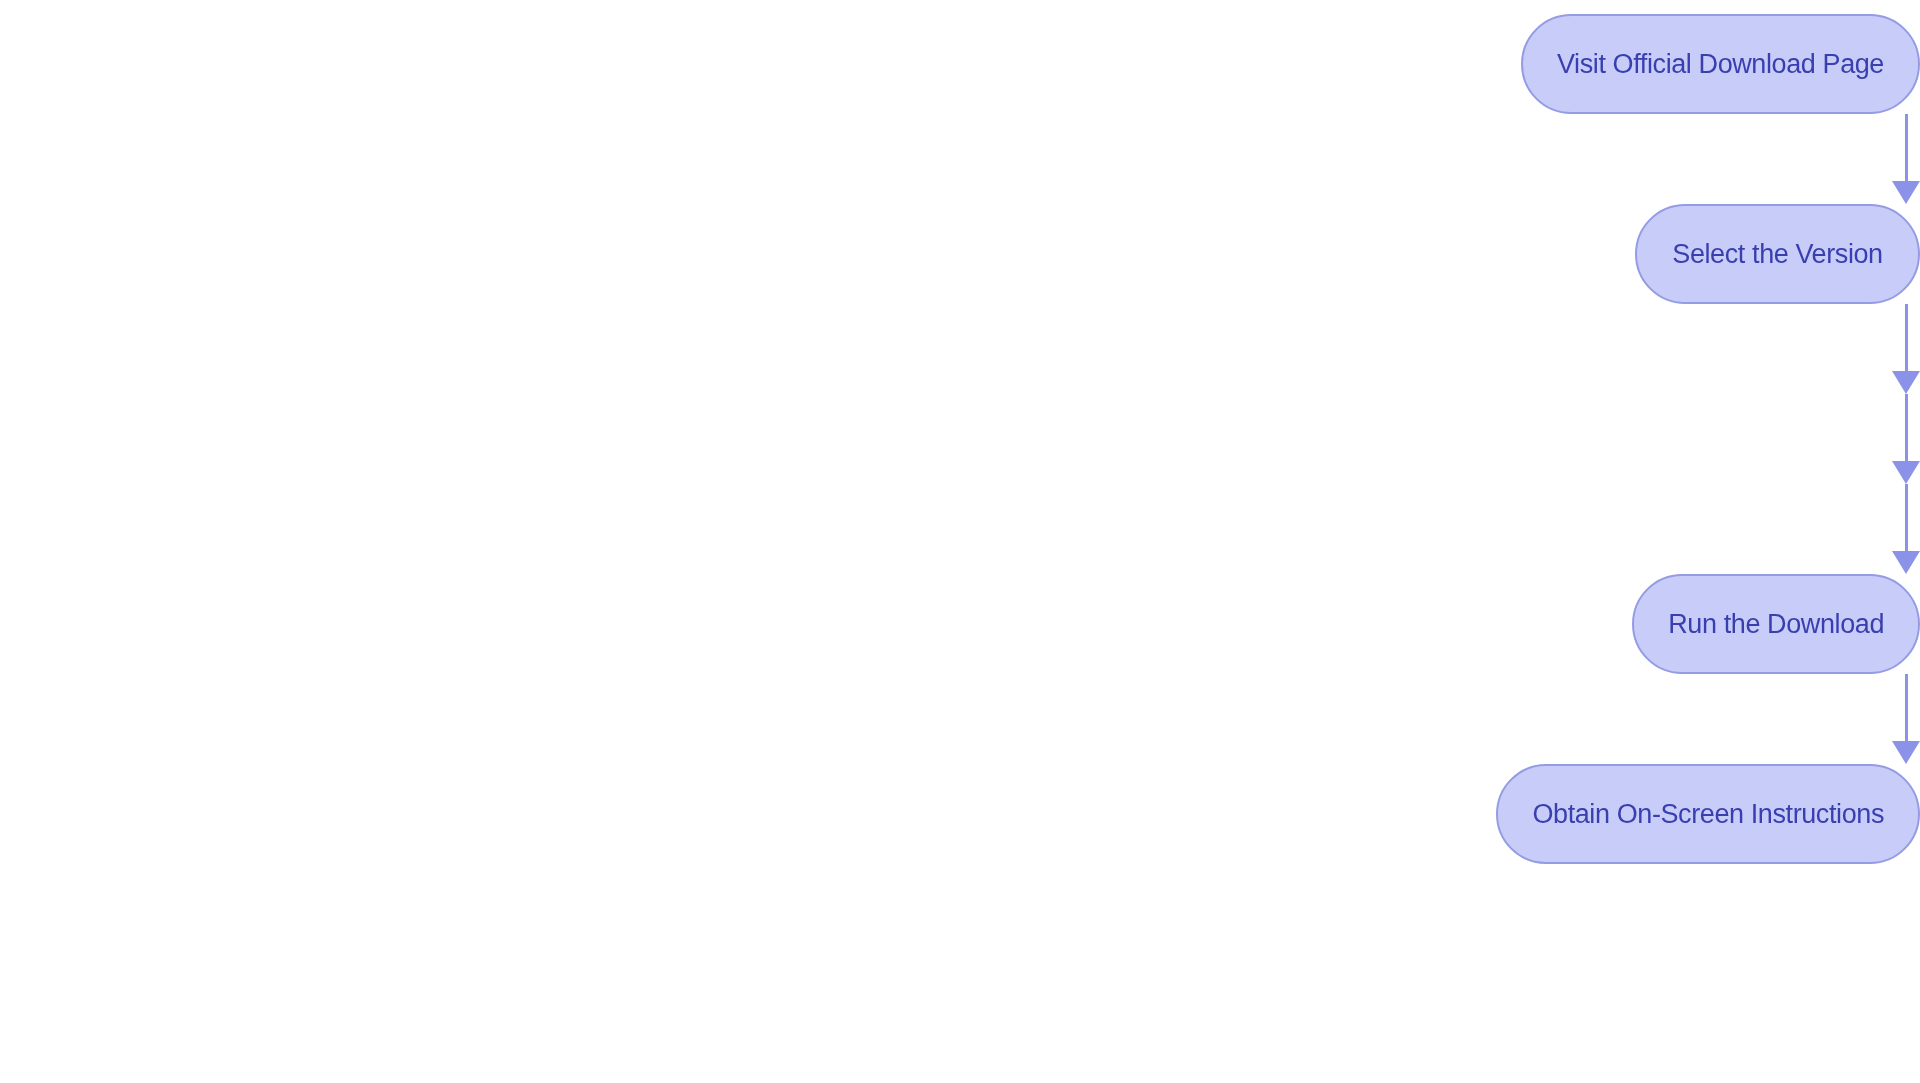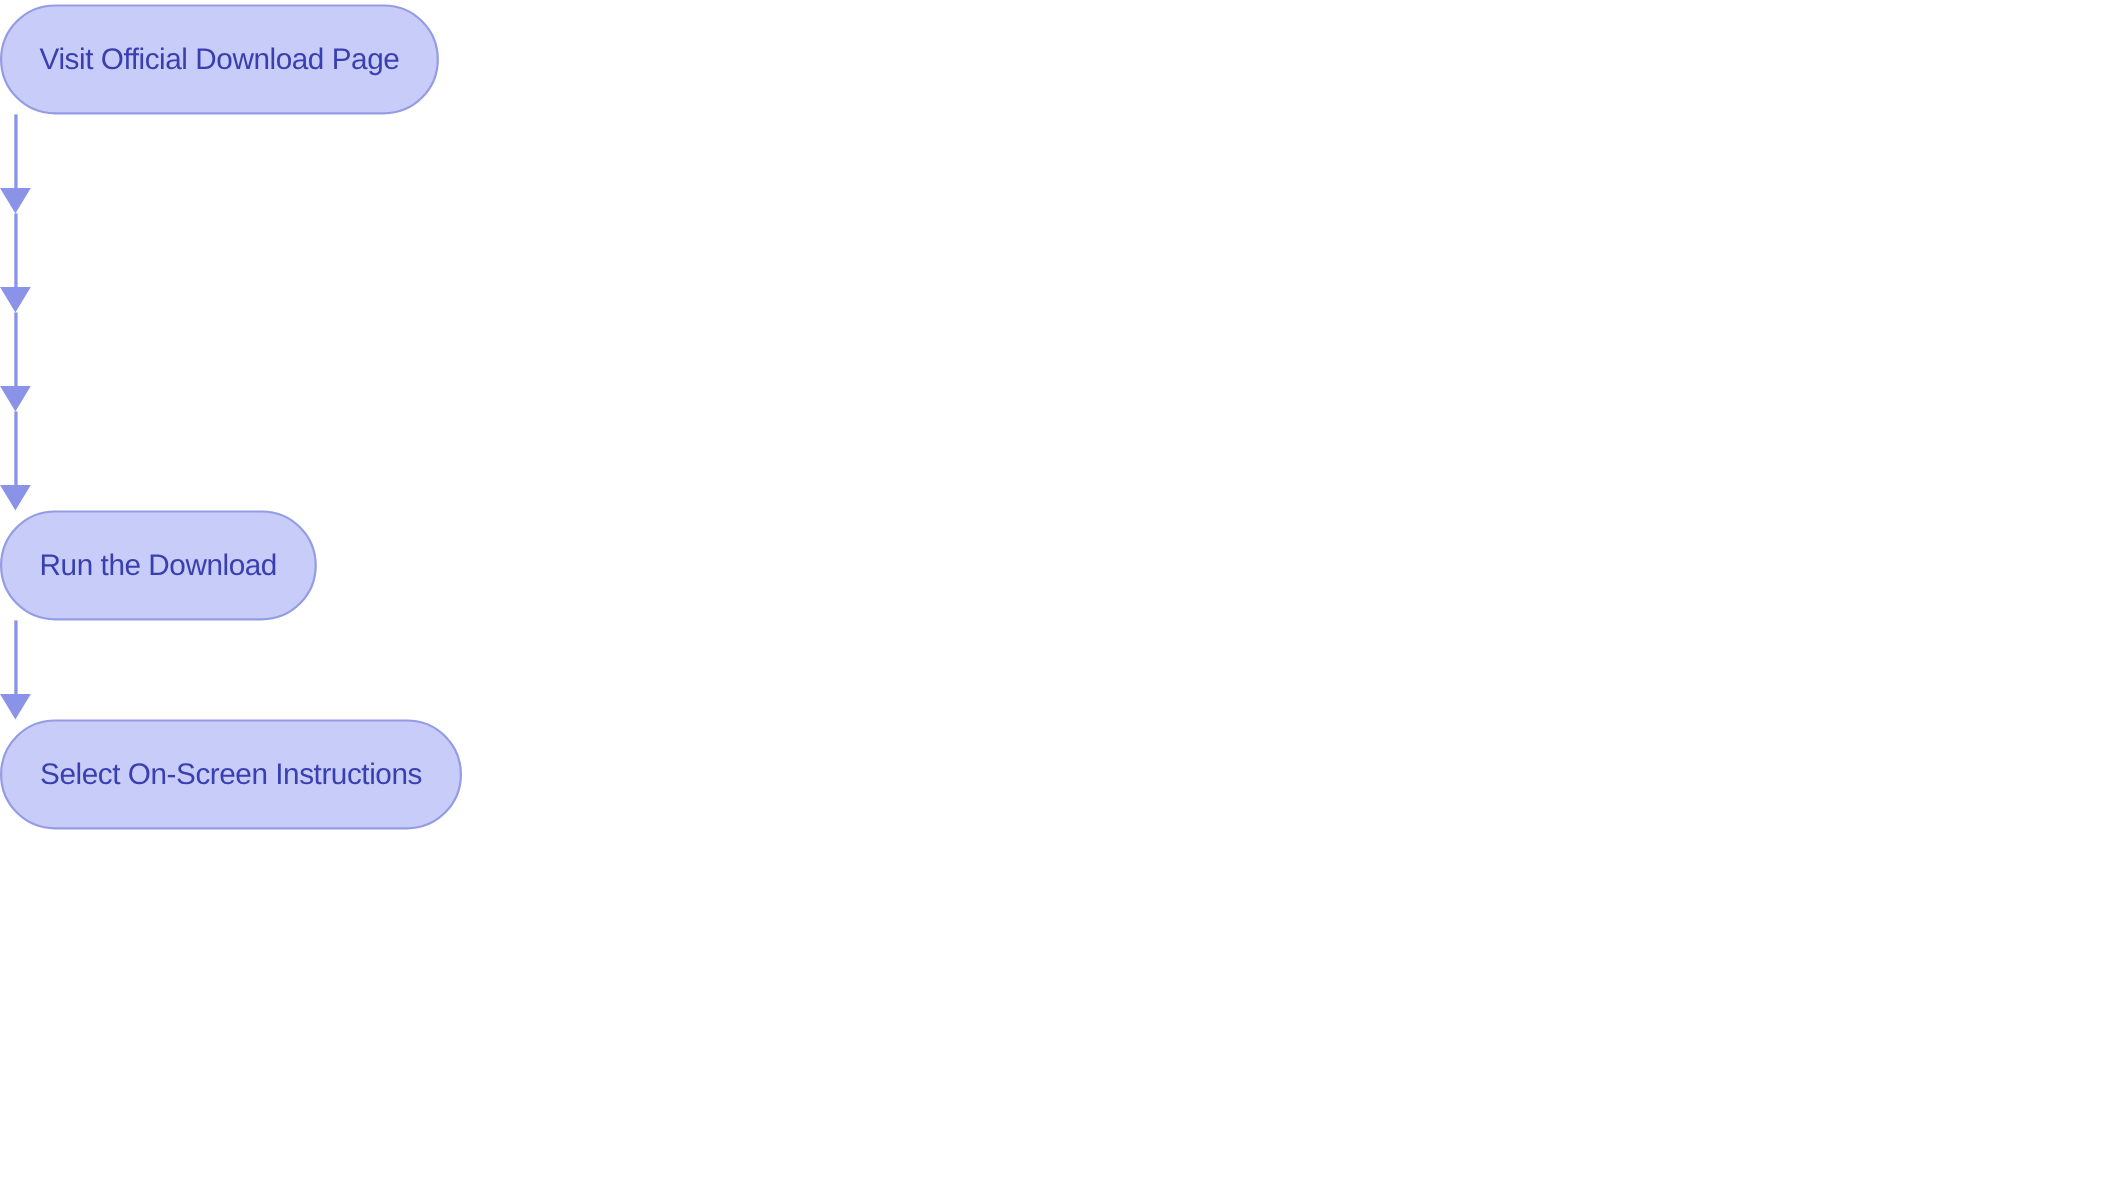--- a/index.html
+++ b/index.html
@@ -9,22 +9,22 @@
     width: 1920px;
     height: 1083px;
     overflow: hidden;
     font-family: "Liberation Sans", sans-serif;
   }
   .canvas {
     width: 1920px;
     height: 1083px;
     display: flex;
     flex-direction: column;
-    align-items: flex-start;
-    padding-top: 4px;
+    align-items: flex-end;
+    padding-top: 14px;
     box-sizing: border-box;
     background: #ffffff;
     border-radius: 31px;
   }
   .node {
     height: 100px;
     box-sizing: border-box;
     border-radius: 50px;
     background: #c7ccf8;
     border: 2px solid #949ce4;
@@ -72,20 +72,23 @@
 
   <div class="node n1">
     <span>Visit Official Download Page</span>
   </div>
 
   <div class="edge">
     <div class="shaft"></div>
     <div class="head"></div>
   </div>
 
+  <div class="node n2">
+    <span>Select the Version</span>
+  </div>
 
   <div class="edge">
     <div class="shaft"></div>
     <div class="head"></div>
   </div>
 
 
   <div class="edge">
     <div class="shaft"></div>
     <div class="head"></div>
@@ -100,16 +103,16 @@
   <div class="node n5">
     <span>Run the Download</span>
   </div>
 
   <div class="edge">
     <div class="shaft"></div>
     <div class="head"></div>
   </div>
 
   <div class="node n6">
-    <span>Select On-Screen Instructions</span>
+    <span>Obtain On-Screen Instructions</span>
   </div>
 
 </div>
 
 </body></html>

